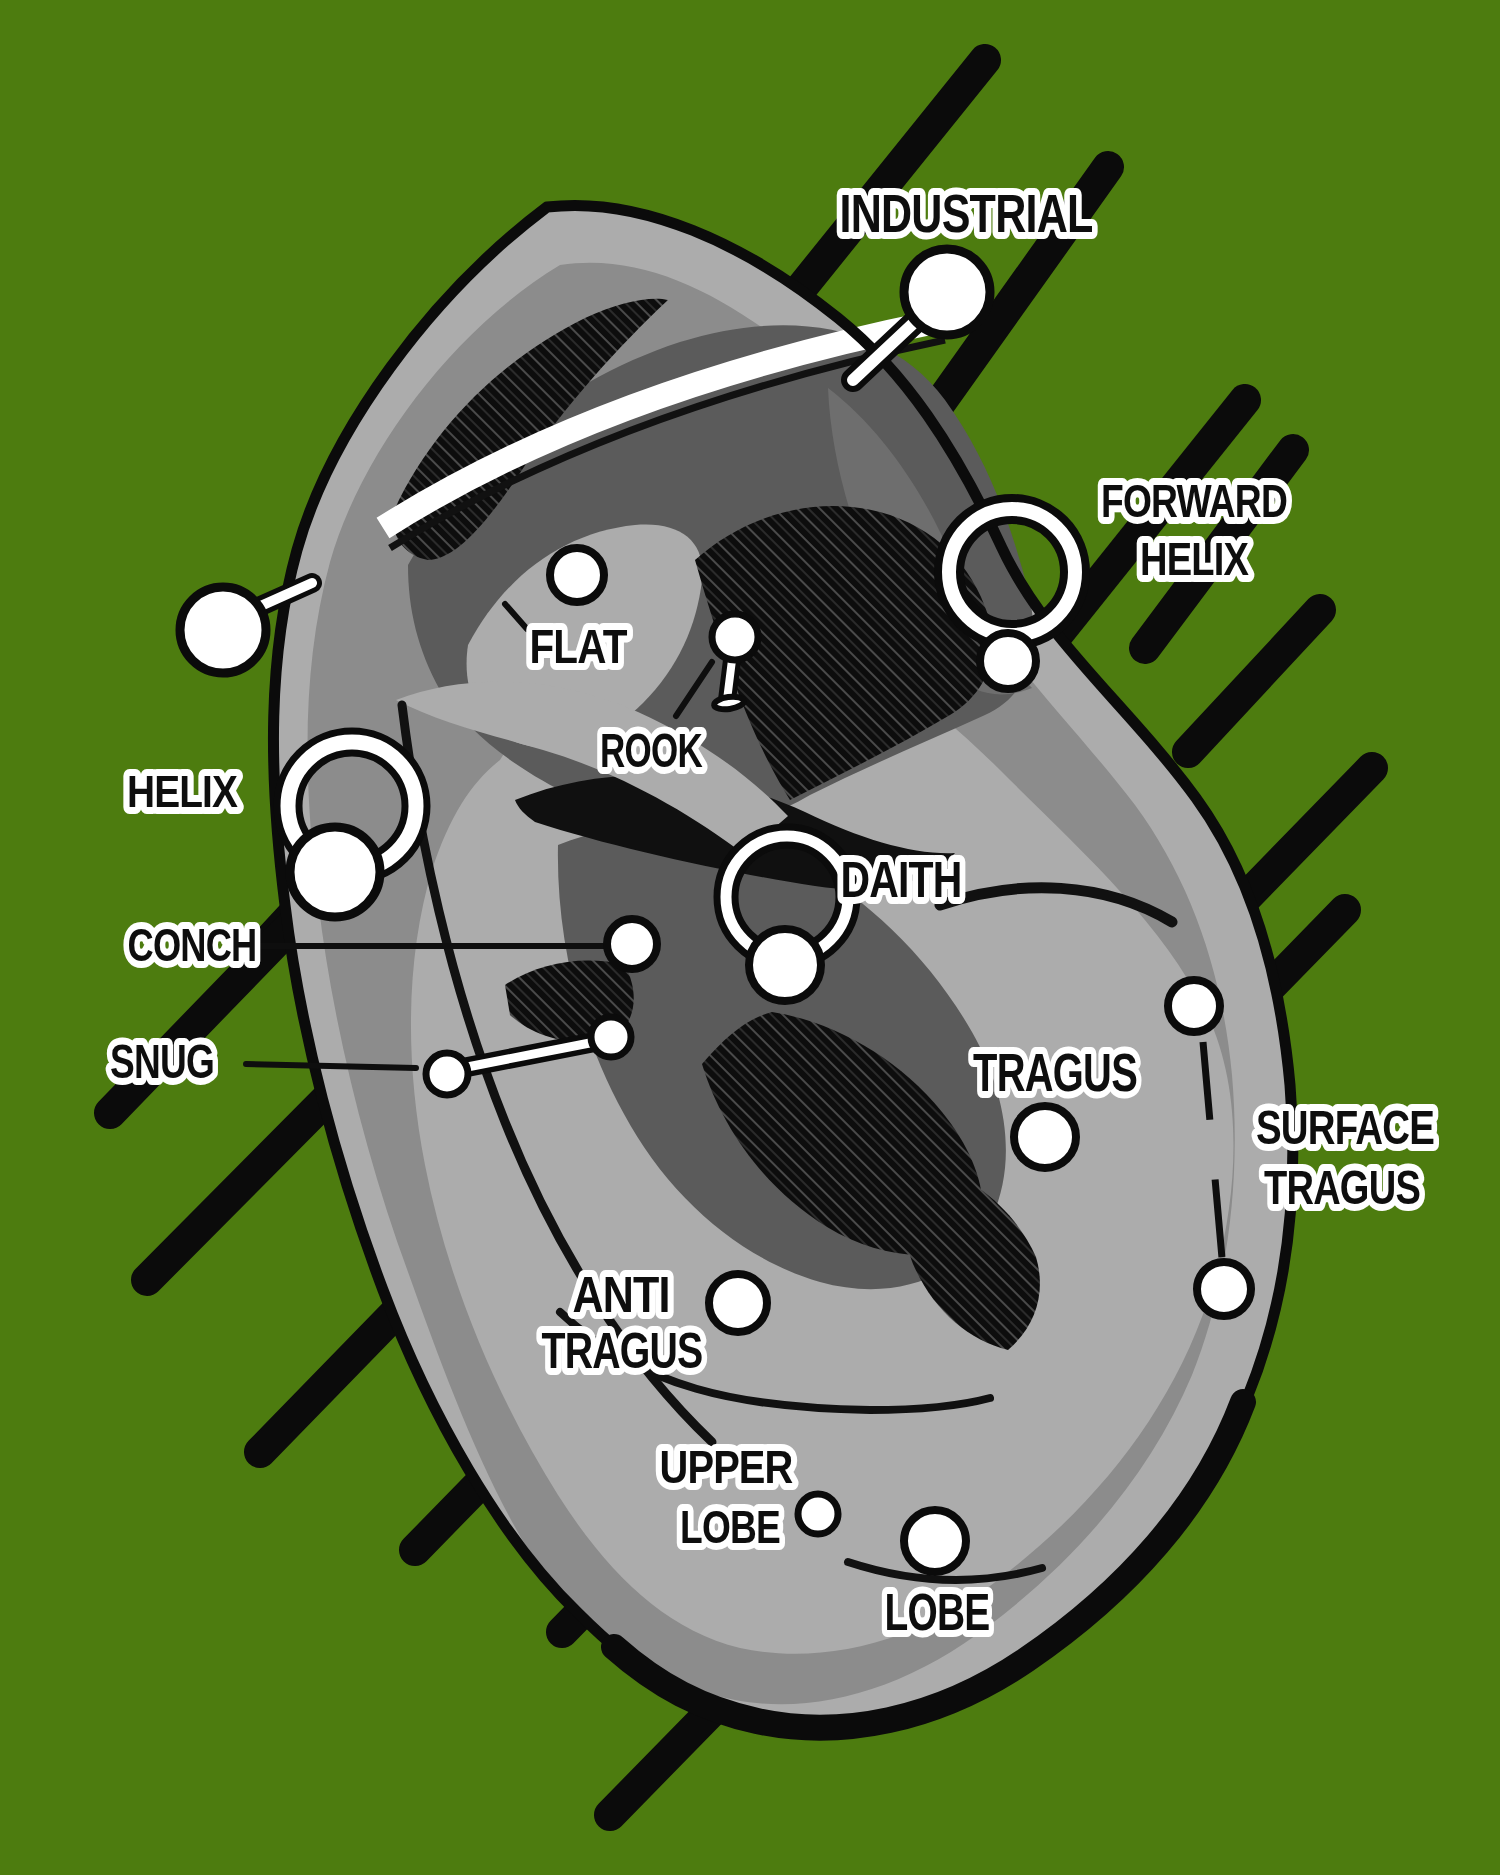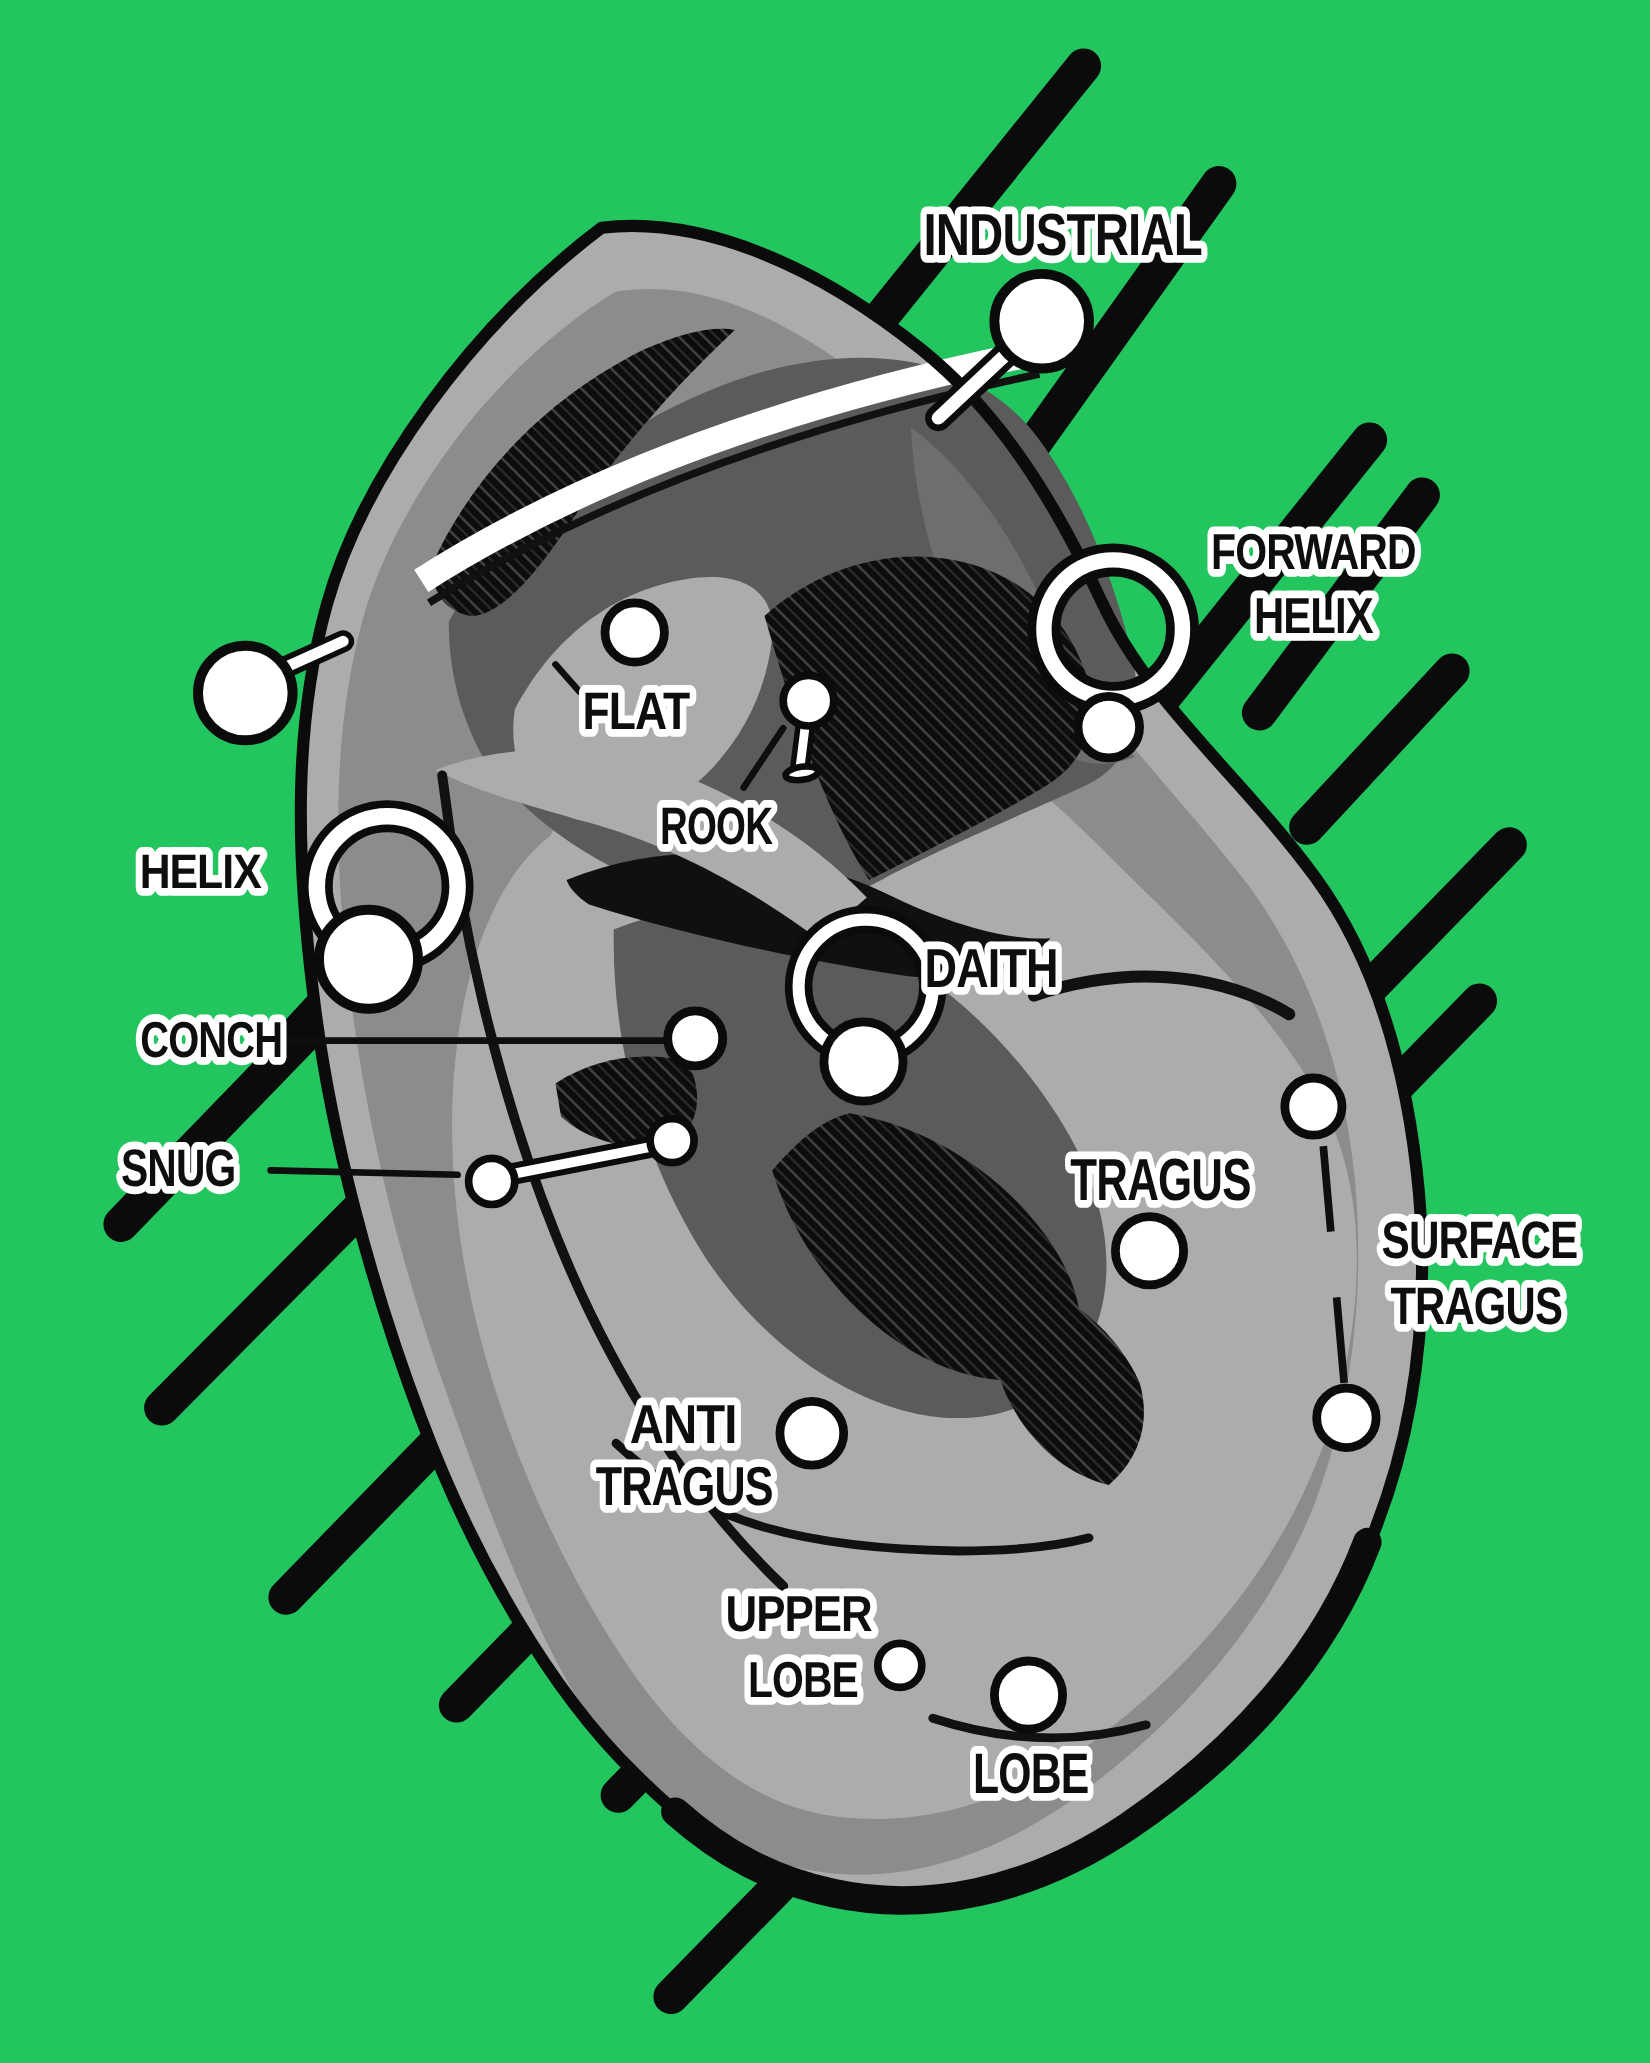--- a/index.html
+++ b/index.html
@@ -1,16 +1,16 @@
 <!DOCTYPE html>
 <html><head>
 <meta charset="utf-8">
 <style>
   html,body{margin:0;padding:0;background:#ffffff;}
-  .stage{position:relative;width:1500px;height:1875px;background:#22c55e;overflow:hidden;}
+  .stage{position:relative;width:1500px;height:1875px;background:#4d7c0f;overflow:hidden;}
   svg{display:block;}
   .stripe{stroke:#0B0B0B;stroke-width:32;stroke-linecap:round;}
   .lbl{
     font-family:"Liberation Sans", sans-serif;
     font-weight:700;
     fill:#0E0E0E;
     stroke:#FFFFFF;
     stroke-width:14px;
     paint-order:stroke;
     stroke-linejoin:round;

